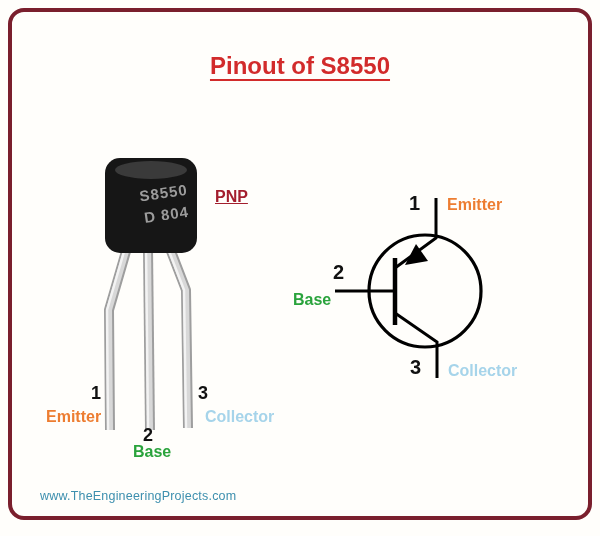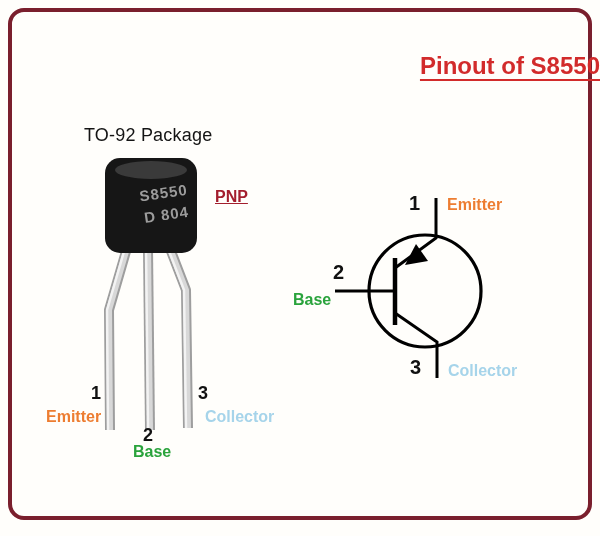--- a/index.html
+++ b/index.html
@@ -8,21 +8,21 @@
     position:relative; width:600px; height:536px;
     background:#fffefb; overflow:hidden;
   }
   .frame {
     position:absolute; left:8px; top:8px; right:8px; bottom:16px;
     border:4px solid #7a1f2d; border-radius:16px;
     pointer-events:none;
   }
   .title {
     position:absolute; left:0; top:52px; width:100%;
-    text-align:right; font-size:24px; font-weight:bold;
+    text-align:center; font-size:24px; font-weight:bold;
     color:#d22b2b;
     text-decoration:underline; text-decoration-thickness:2px; text-underline-offset:5px;
   }
 
   
   .photo-area { position:absolute; left:30px; top:100px; width:280px; height:380px; }
   .photo-area svg { position:absolute; left:0; top:0; }
   .pkg-heading {
     position:absolute; left:54px; top:25px;
     font-size:18px; color:#141414; letter-spacing:0.2px;
@@ -75,21 +75,20 @@
 <body>
 
 <div class="canvas">
 
   <div class="frame"></div>
 
   <div class="title">Pinout of S8550</div>
 
   <div class="photo-area">
 
-    <div class="pkg-heading">TO-92 Package</div>
 
     <svg width="280" height="380" viewBox="0 0 280 380">
 
       <g>
         <path class="leg-base" d="M97,148 L79,210 L80,330"></path>
         <path class="leg-base" d="M118,148 L120,330"></path>
         <path class="leg-base" d="M139,146 L156,190 L158,328"></path>
         <path class="leg-mid" d="M97,148 L79,210 L80,330"></path>
         <path class="leg-mid" d="M118,148 L120,330"></path>
         <path class="leg-mid" d="M139,146 L156,190 L158,328"></path>
@@ -136,14 +135,15 @@
     </svg>
 
     <div class="s-num s1n">1</div>
     <div class="s-name s1l">Emitter</div>
     <div class="s-num s2n">2</div>
     <div class="s-name s2l">Base</div>
     <div class="s-num s3n">3</div>
     <div class="s-name s3l">Collector</div>
   </div>
 
+  <div class="footer">www.TheEngineeringProjects.com</div>
 
 </div>
 
 </body></html>

